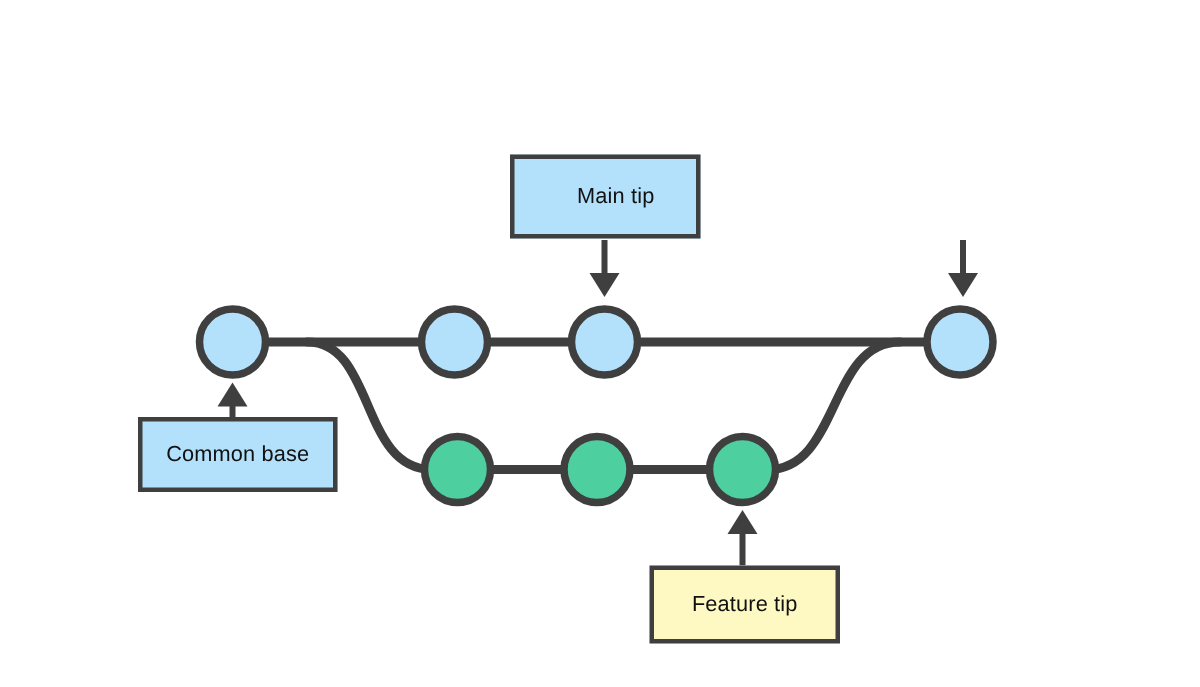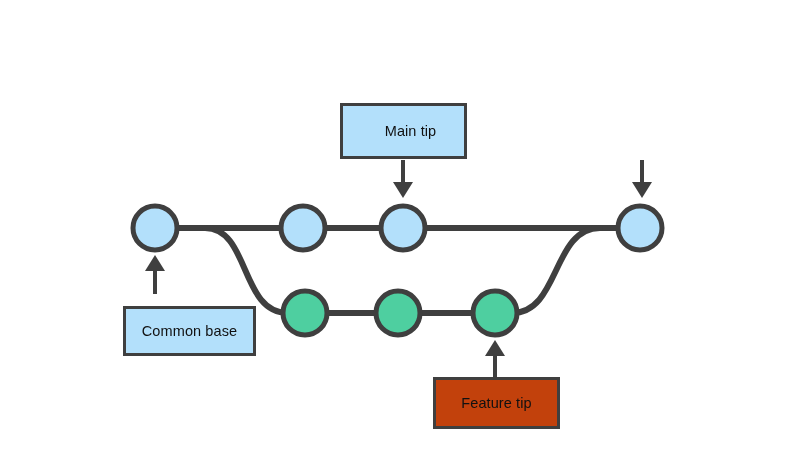--- a/index.html
+++ b/index.html
@@ -32,21 +32,21 @@
     justify-content: center;
     text-align: center;
     font-size: 14.5px;
     line-height: 1.25;
     color: #111111;
     border: 3px solid #3f3f3f;
     white-space: pre-line;
     letter-spacing: 0.1px;
   }
   #box-common-base {
-    left: 92px;  top: 306px;  width: 133px; height: 50px; margin-left: 31px;
+    left: 92px;  top: 278px;  width: 133px; height: 50px;
   }
   #box-main-tip {
     left: 340px; top: 103px;  width: 127px; height: 56px;
   }
   #box-new-merge-commit {
     left: 579px; top: 103px;  width: 127px; height: 56px;
   }
   #box-feature-tip {
     left: 433px; top: 377px;  width: 127px; height: 52px;
   }
@@ -102,15 +102,15 @@
         <polygon points="495,340 485,356 505,356" stroke="none"></polygon>
       </g>
     </g>
   </svg>
 
   <div id="box-common-base" class="box-label" style="background:#b3e0fb;">Common base</div>
 
   <div id="box-main-tip" class="box-label" style="background:#b3e0fb;padding-left:14px;">Main tip</div>
 
 
-  <div id="box-feature-tip" class="box-label" style="background:#c2410c;">Feature tip</div>
+  <div id="box-feature-tip" class="box-label" style="background:#fef9c3;">Feature tip</div>
 
 </div>
 
 </body></html>

